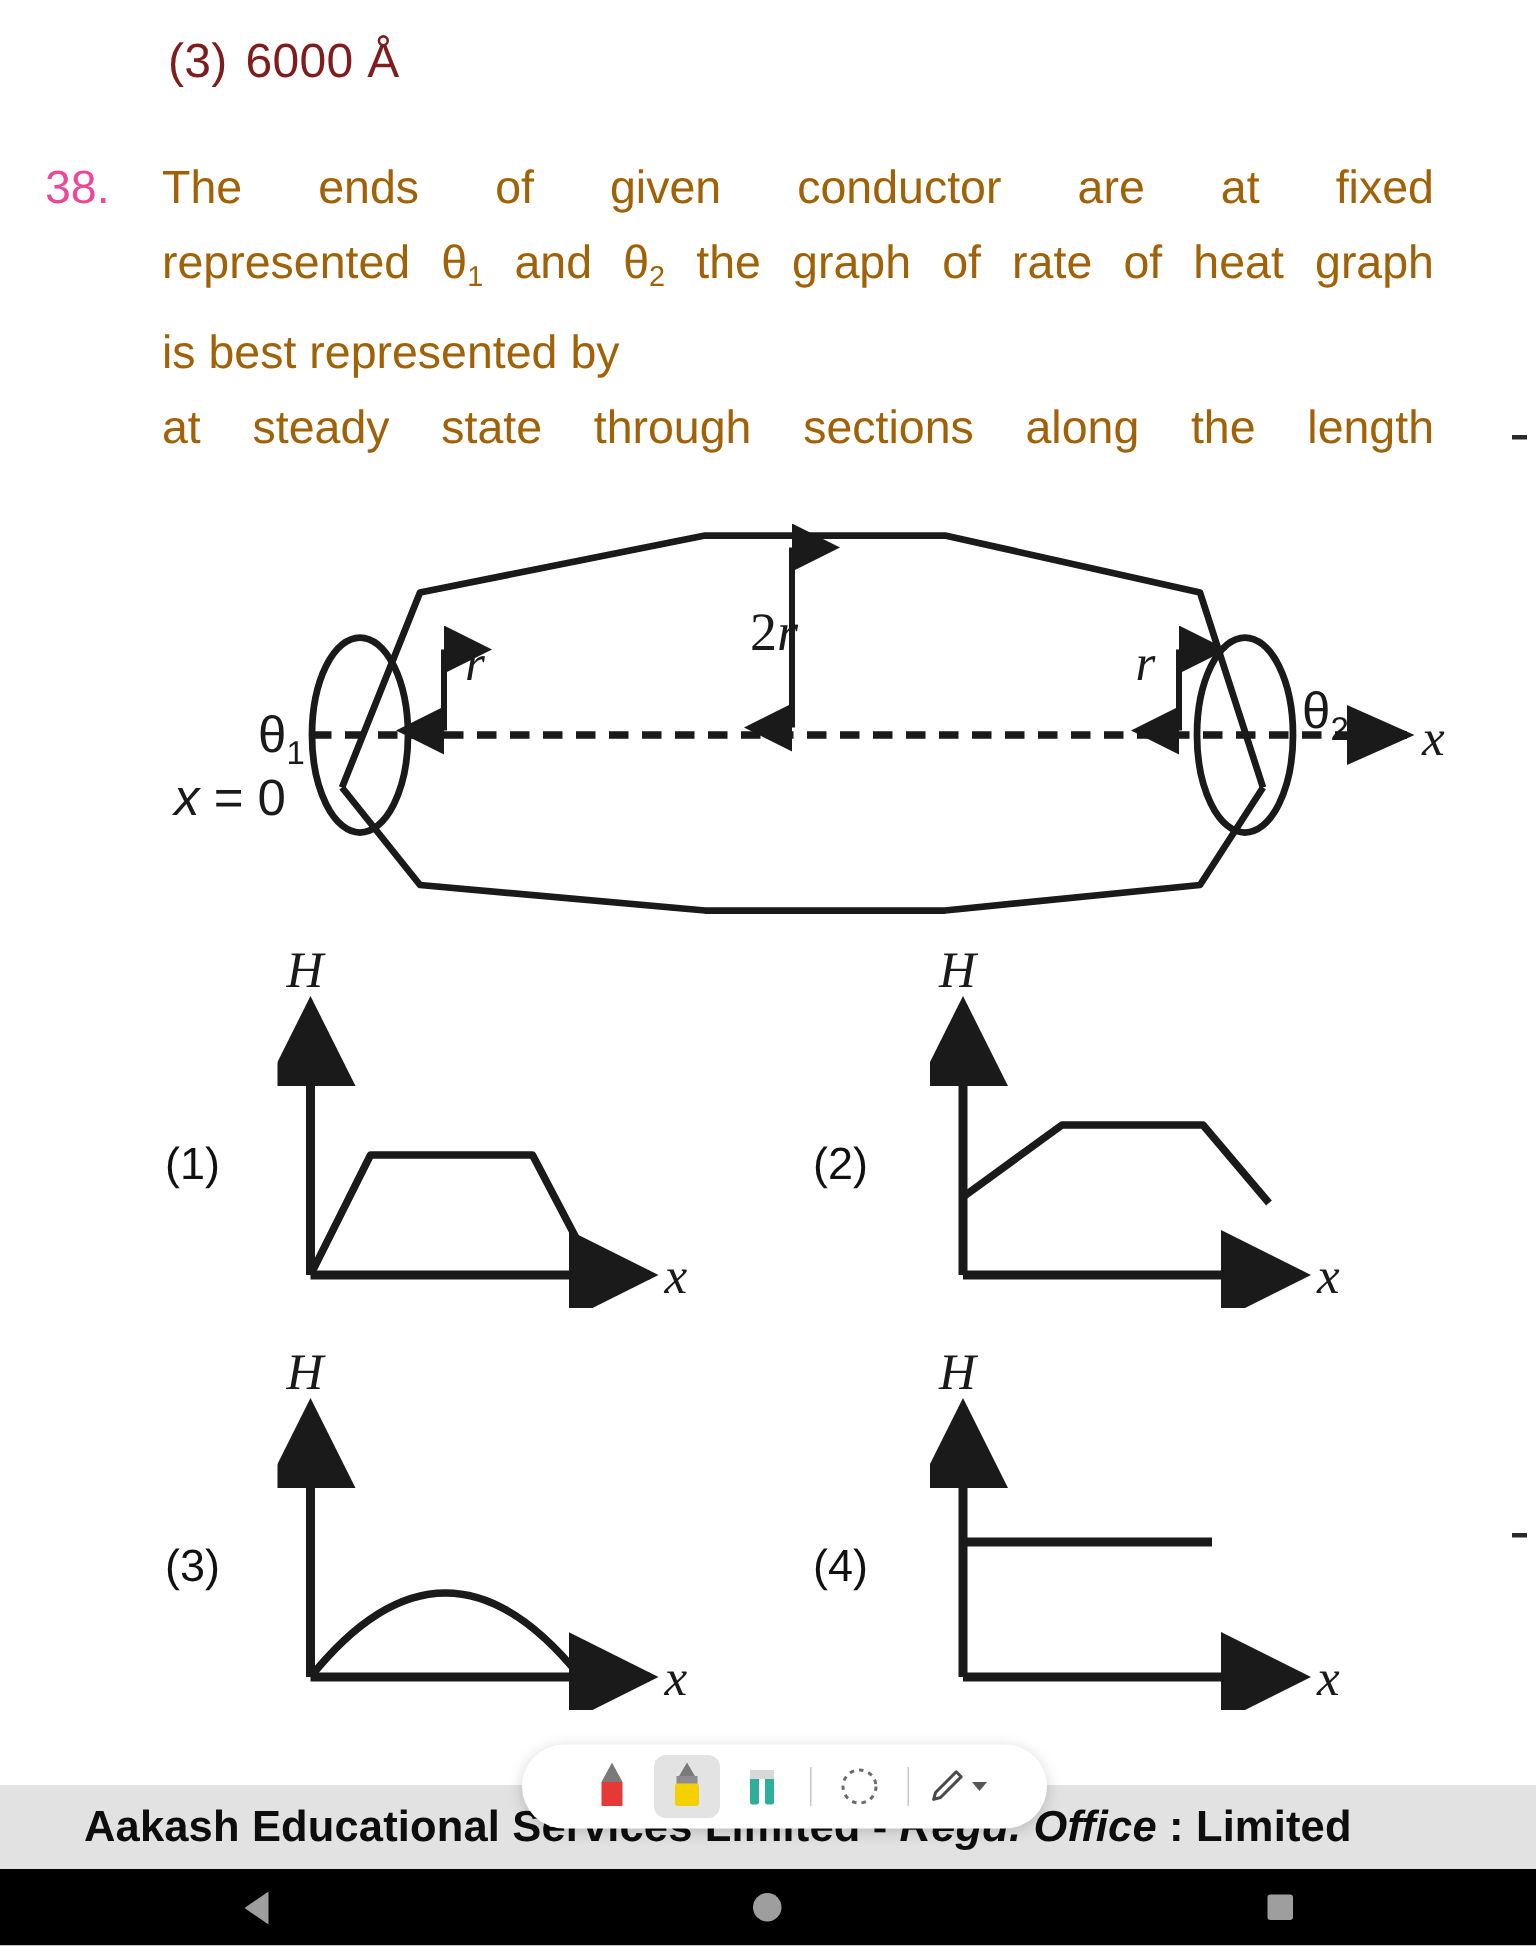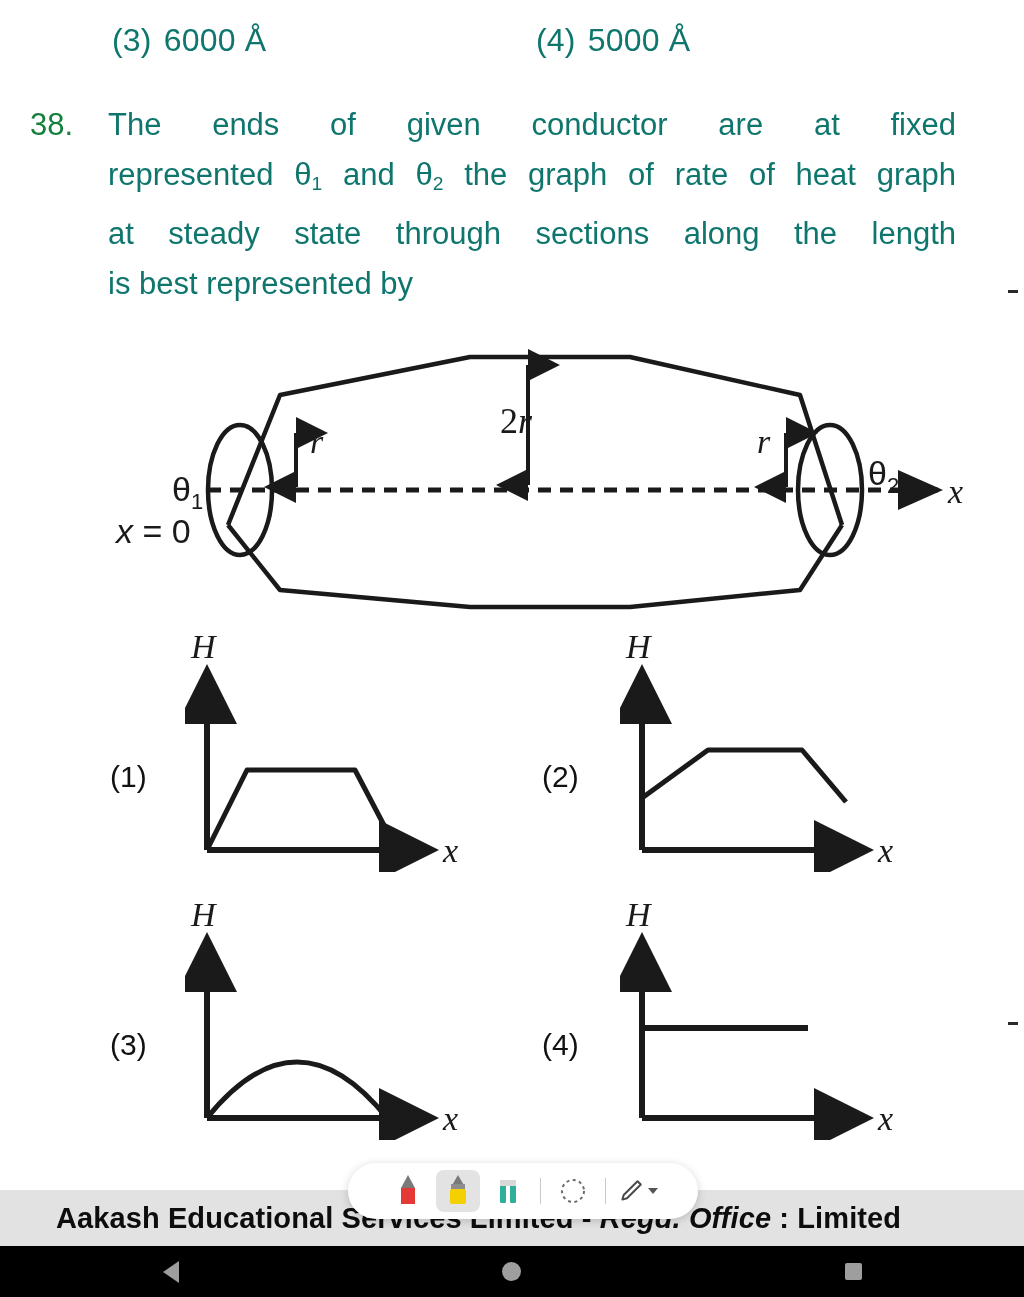--- a/index.html
+++ b/index.html
@@ -20,47 +20,47 @@
   
   .prev-options {
     position: absolute;
     left: 0; top: 22px;
     width: 1024px;
     height: 54px;
   }
   .prev-opt {
     position: absolute;
     font-size: 32px;
-    color: #0f766e;
+    color: #7f1d1d;
     letter-spacing: .2px;
     white-space: nowrap;
   }
   .prev-opt .num { margin-right: 12px; }
   .prev-opt-3 { left: 112px; top: 0; }
   .prev-opt-4 { left: 536px; top: 0; }
 
   
   .question {
     position: absolute;
     left: 30px; top: 100px;
     width: 960px;
   }
   .q-row { display: flex; align-items: flex-start; }
   .q-num {
     width: 78px;
     font-size: 31px;
-    color: #15803d;
+    color: #ec4899;
     flex: 0 0 78px;
     line-height: 50px;
   }
   .q-body {
     width: 848px;
     font-size: 31px;
     line-height: 50px;
-    color: #0f766e;
+    color: #a16207;
   }
   .q-line {
     display: block;
     text-align: justify;
     text-align-last: justify;
     white-space: nowrap;
   }
   .q-line.last { text-align-last: left; }
   .q-line span.w { display: inline-block; }
   sub { font-size: 0.62em; vertical-align: -0.28em; }
@@ -192,52 +192,49 @@
   .edge-mark.m2 { top: 1022px; }
 </style>
 </head>
 <body>
 
 <div id="page">
 
   <div class="prev-options">
     <div class="prev-opt prev-opt-3">
       <span class="num">(3)</span><span>6000 Å</span>
-    </div>
-    <div class="prev-opt prev-opt-4">
-      <span class="num">(4)</span><span>5000 Å</span>
     </div>
   </div>
 
   <div class="question">
     <div class="q-row">
       <div class="q-num">38.</div>
       <div class="q-body">
         <span class="q-line">
           <span class="w">The</span>
           <span class="w">ends</span>
           <span class="w">of</span>
           <span class="w">given</span>
           <span class="w">conductor</span>
           <span class="w">are</span>
           <span class="w">at</span>
           <span class="w">fixed</span>
         </span>
         <span class="q-line"><span>represented</span>&nbsp;<span>θ</span><sub>1</sub>&nbsp;<span>and</span>&nbsp;<span>θ</span><sub>2</sub>&nbsp;<span>the graph of rate of heat graph</span></span>
+        <span class="q-line last">is best represented by</span>
         <span class="q-line">
           <span class="w">at</span>
           <span class="w">steady</span>
           <span class="w">state</span>
           <span class="w">through</span>
           <span class="w">sections</span>
           <span class="w">along</span>
           <span class="w">the</span>
           <span class="w">length</span>
         </span>
-        <span class="q-line last">is best represented by</span>
       </div>
     </div>
   </div>
 
   <div class="conductor-figure">
     <svg width="900" height="285" viewBox="0 0 900 285" xmlns="http://www.w3.org/2000/svg">
       <defs>
         <marker id="ah" markerWidth="10" markerHeight="10" refX="8" refY="4" orient="auto" markerUnits="strokeWidth">
           <path d="M0,0 L9,4 L0,8 z" fill="#1a1a1a"></path>
         </marker>

